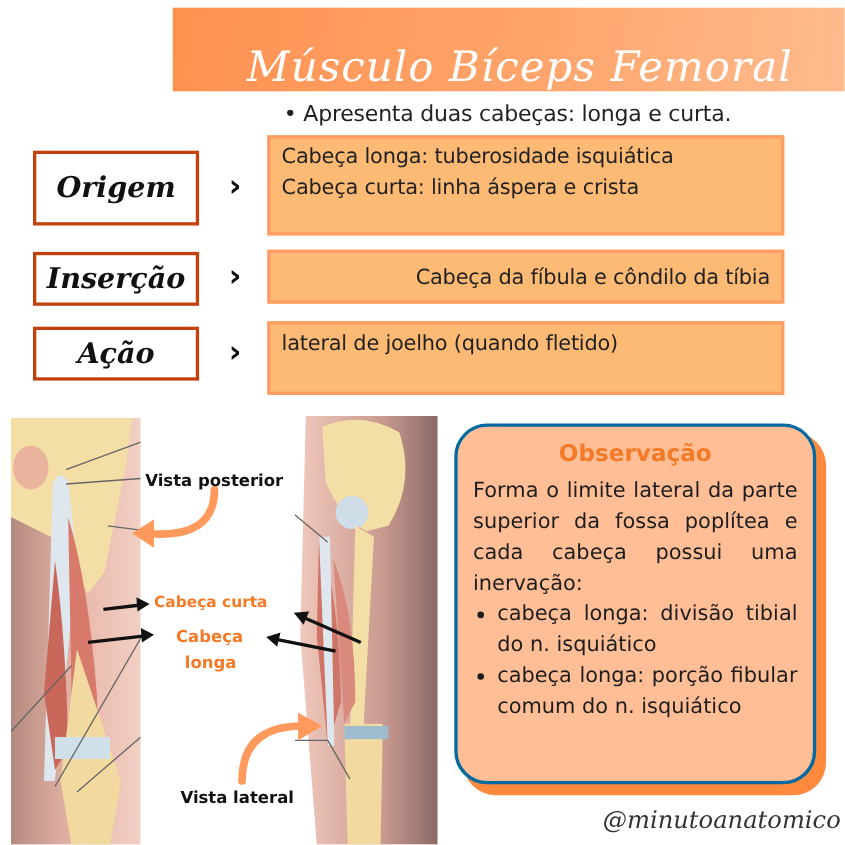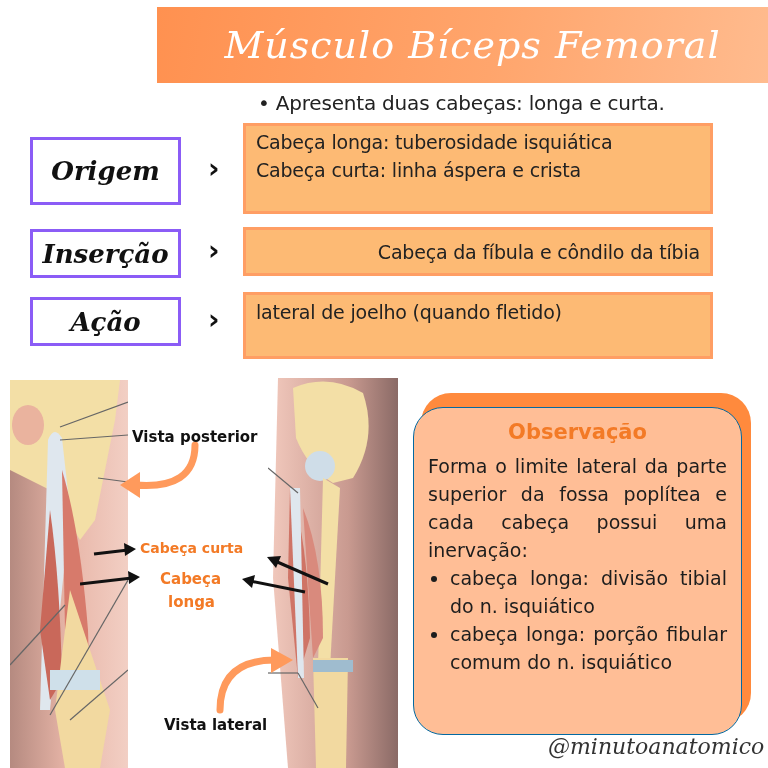--- a/index.html
+++ b/index.html
@@ -5,33 +5,33 @@
   html, body { margin: 0; padding: 0; }
   body {
     width: 768px; height: 768px; position: relative; overflow: hidden;
     background: #ffffff;
     font-family: "DejaVu Sans", sans-serif;
     color: #1d1d1d;
   }
   .banner {
     position: absolute; left: 157px; top: 7px; width: 611px; height: 76px;
     background: linear-gradient(100deg, #ff9150 0%, #ffa56c 55%, #ffbb8e 100%);
-    display: flex; align-items: center; justify-content: center;
+    display: flex; align-items: flex-end; justify-content: center;
   }
   .banner-title {
     font-family: "DejaVu Serif", serif; font-style: italic;
     color: #ffffff; font-size: 38px; letter-spacing: 1px; font-weight: normal;
     padding-left: 20px;
   }
   .intro {
     position: absolute; left: 258px; top: 91px; font-size: 20px; color: #222;
     white-space: nowrap; letter-spacing: -0.2px;
   }
   .label-box {
-    position: absolute; left: 30px; width: 151px; border: 3px solid #8b5cf6;
+    position: absolute; left: 30px; width: 151px; border: 3px solid #c2410c;
     box-sizing: border-box; display: flex; align-items: center; justify-content: center;
     background: #fff;
   }
   .label-text {
     font-family: "DejaVu Serif", serif; font-style: italic; font-weight: bold;
     font-size: 26px; color: #111;
   }
   .chev {
     position: absolute; left: 208px; font-size: 28px; font-weight: bold; color: #111;
     font-family: "DejaVu Sans", sans-serif;
@@ -41,22 +41,22 @@
     box-sizing: border-box; padding: 2px 10px; background: #fdba74;
     font-size: 19px; line-height: 28px; color: #222; letter-spacing: -0.2px;
   }
   .text-box .line { display: block; white-space: nowrap; }
   .img-panel { position: absolute; overflow: hidden; }
   .obs-back {
     position: absolute; left: 421px; top: 393px; width: 330px; height: 330px;
     background: #ff8a3d; border-radius: 30px;
   }
   .obs-front {
-    position: absolute; left: 413px; top: 407px; width: 329px; height: 328px;
-    background: #ffbe96; border: 1px solid #0369a1; border-radius: 30px;
+    position: absolute; left: 413px; top: 385px; width: 329px; height: 328px;
+    background: #ffbe96; border: 3px solid #0369a1; border-radius: 30px;
     box-sizing: border-box;
     text-decoration: underline;
   }
   .obs-title {
     position: absolute; left: 0; right: 0; top: 12px; text-align: center;
     font-weight: bold; font-size: 21px; color: #f37a26;
   }
   .obs-body {
     position: absolute; left: 14px; right: 14px; top: 44px;
     font-size: 19px; line-height: 28px; color: #1d1d1d; text-align: justify;

